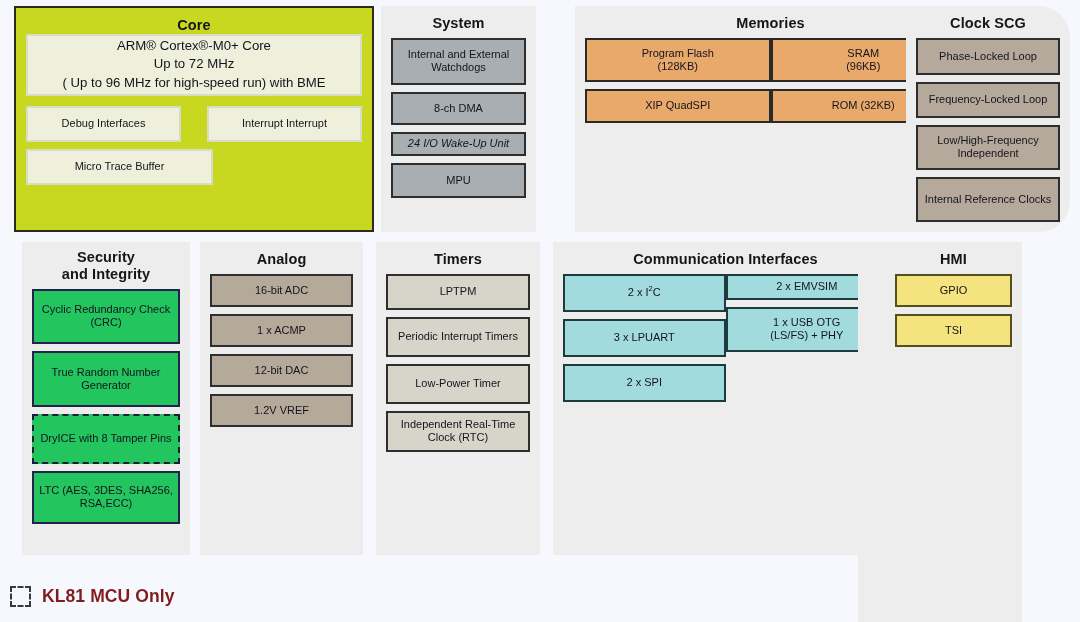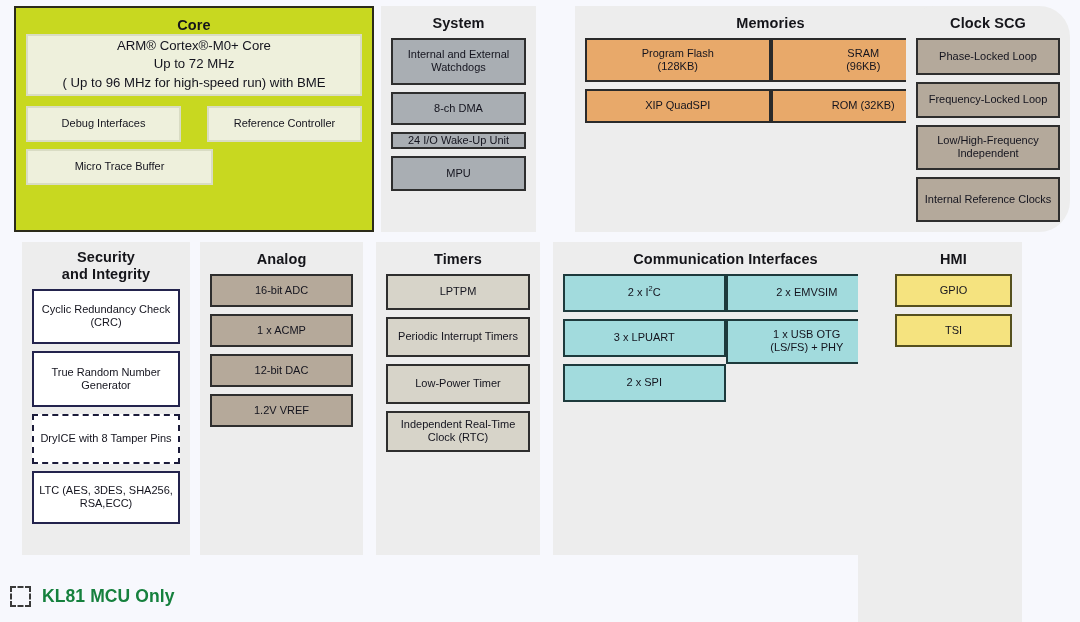--- a/index.html
+++ b/index.html
@@ -63,21 +63,21 @@
   }
   .blk.dashed {
     border: 2px dashed #1b1b3a;
   }
 
   
   .c-cream   { background: #eef0dc; border-color: #d9dcc4; }
   .c-gray    { background: #a9aeb3; border-color: #2e2e2e; }
   .c-orange  { background: #e8a96a; border-color: #2a2a2a; }
   .c-clock   { background: #b4a99b; border-color: #2e2e2e; }
-  .c-purple  { background: #ffffff; border-color: #23234d; }
+  .c-purple  { background: #22c55e; border-color: #23234d; }
   .c-analog  { background: #b5a99a; border-color: #2e2e2e; }
   .c-timer   { background: #d7d4c9; border-color: #2e2e2e; }
   .c-cyan    { background: #a2dbdd; border-color: #1d3a3c; }
   .c-yellow  { background: #f5e37f; border-color: #55501e; }
 
   
   .core-main {
     font-size: 13.2px;
     line-height: 1.42;
     height: 62px;
@@ -107,54 +107,54 @@
     gap: 11px;
   }
   #legend .swatch {
     width: 21px; height: 21px;
     border: 2px dashed #3a3a3a;
     background: transparent;
   }
   #legend .legend-text {
     font-size: 17.5px;
     font-weight: bold;
-    color: #15803d;
+    color: #7f1d1d;
     letter-spacing: 0.1px;
   }
   sup { font-size: 0.68em; vertical-align: super; line-height: 0; }
 </style>
 </head>
 <body>
 
 <div id="diagram">
 
   <div class="panel core-panel" style="left:14px; top:6px; width:360px; height:226px;">
     <div class="panel-title">Core</div>
     <div class="blk c-cream core-main">
       <span>
         <span>ARM® Cortex®-M0+ Core</span><br>
         <span>Up to 72 MHz</span><br>
         <span>( Up to 96 MHz for high-speed run) with BME</span>
       </span>
     </div>
     <div class="core-row">
       <div class="blk c-cream">Debug Interfaces</div>
-      <div class="blk c-cream">Reference Controller</div>
+      <div class="blk c-cream">Interrupt Interrupt</div>
     </div>
     <div class="core-row single">
       <div class="blk c-cream">Micro Trace Buffer</div>
     </div>
   </div>
 
   <div class="panel plain" style="left:381px; top:6px; width:155px; height:226px;">
     <div class="panel-title">System</div>
     <div class="boxes">
       <div class="blk c-gray" style="height:47px;">Internal and External Watchdogs</div>
       <div class="blk c-gray" style="height:33px;">8-ch DMA</div>
-      <div class="blk c-gray" style="height:17px;">24 I/O Wake-Up Unit</div>
+      <div class="blk c-gray" style="height:24px;font-style:italic;">24 I/O Wake-Up Unit</div>
       <div class="blk c-gray" style="height:35px;">MPU</div>
     </div>
   </div>
 
   <div class="panel plain" style="left:575px; top:6px; width:391px; height:226px;">
     <div class="panel-title">Memories</div>
     <div class="boxes">
       <div class="grid2">
         <div class="col">
           <div class="blk c-orange" style="height:44px;">
@@ -220,21 +220,21 @@
     <div class="boxes">
       <div class="grid2">
         <div class="col">
           <div class="blk c-cyan" style="height:38px;">
             <span>2 x I<sup>2</sup>C</span>
           </div>
           <div class="blk c-cyan" style="height:38px;">3 x LPUART</div>
           <div class="blk c-cyan" style="height:38px;">2 x SPI</div>
         </div>
         <div class="col">
-          <div class="blk c-cyan" style="height:38px;">2 x EMVSIM</div>
+          <div class="blk c-cyan" style="height:26px;">2 x EMVSIM</div>
           <div class="blk c-cyan" style="height:45px;">
             <span>1 x USB OTG<br>(LS/FS) + PHY</span>
           </div>
         </div>
       </div>
     </div>
   </div>
 
   <div class="panel plain" style="left:858px; top:242px; width:164px; height:396px;padding-left:27px;">
     <div class="panel-title">HMI</div>

